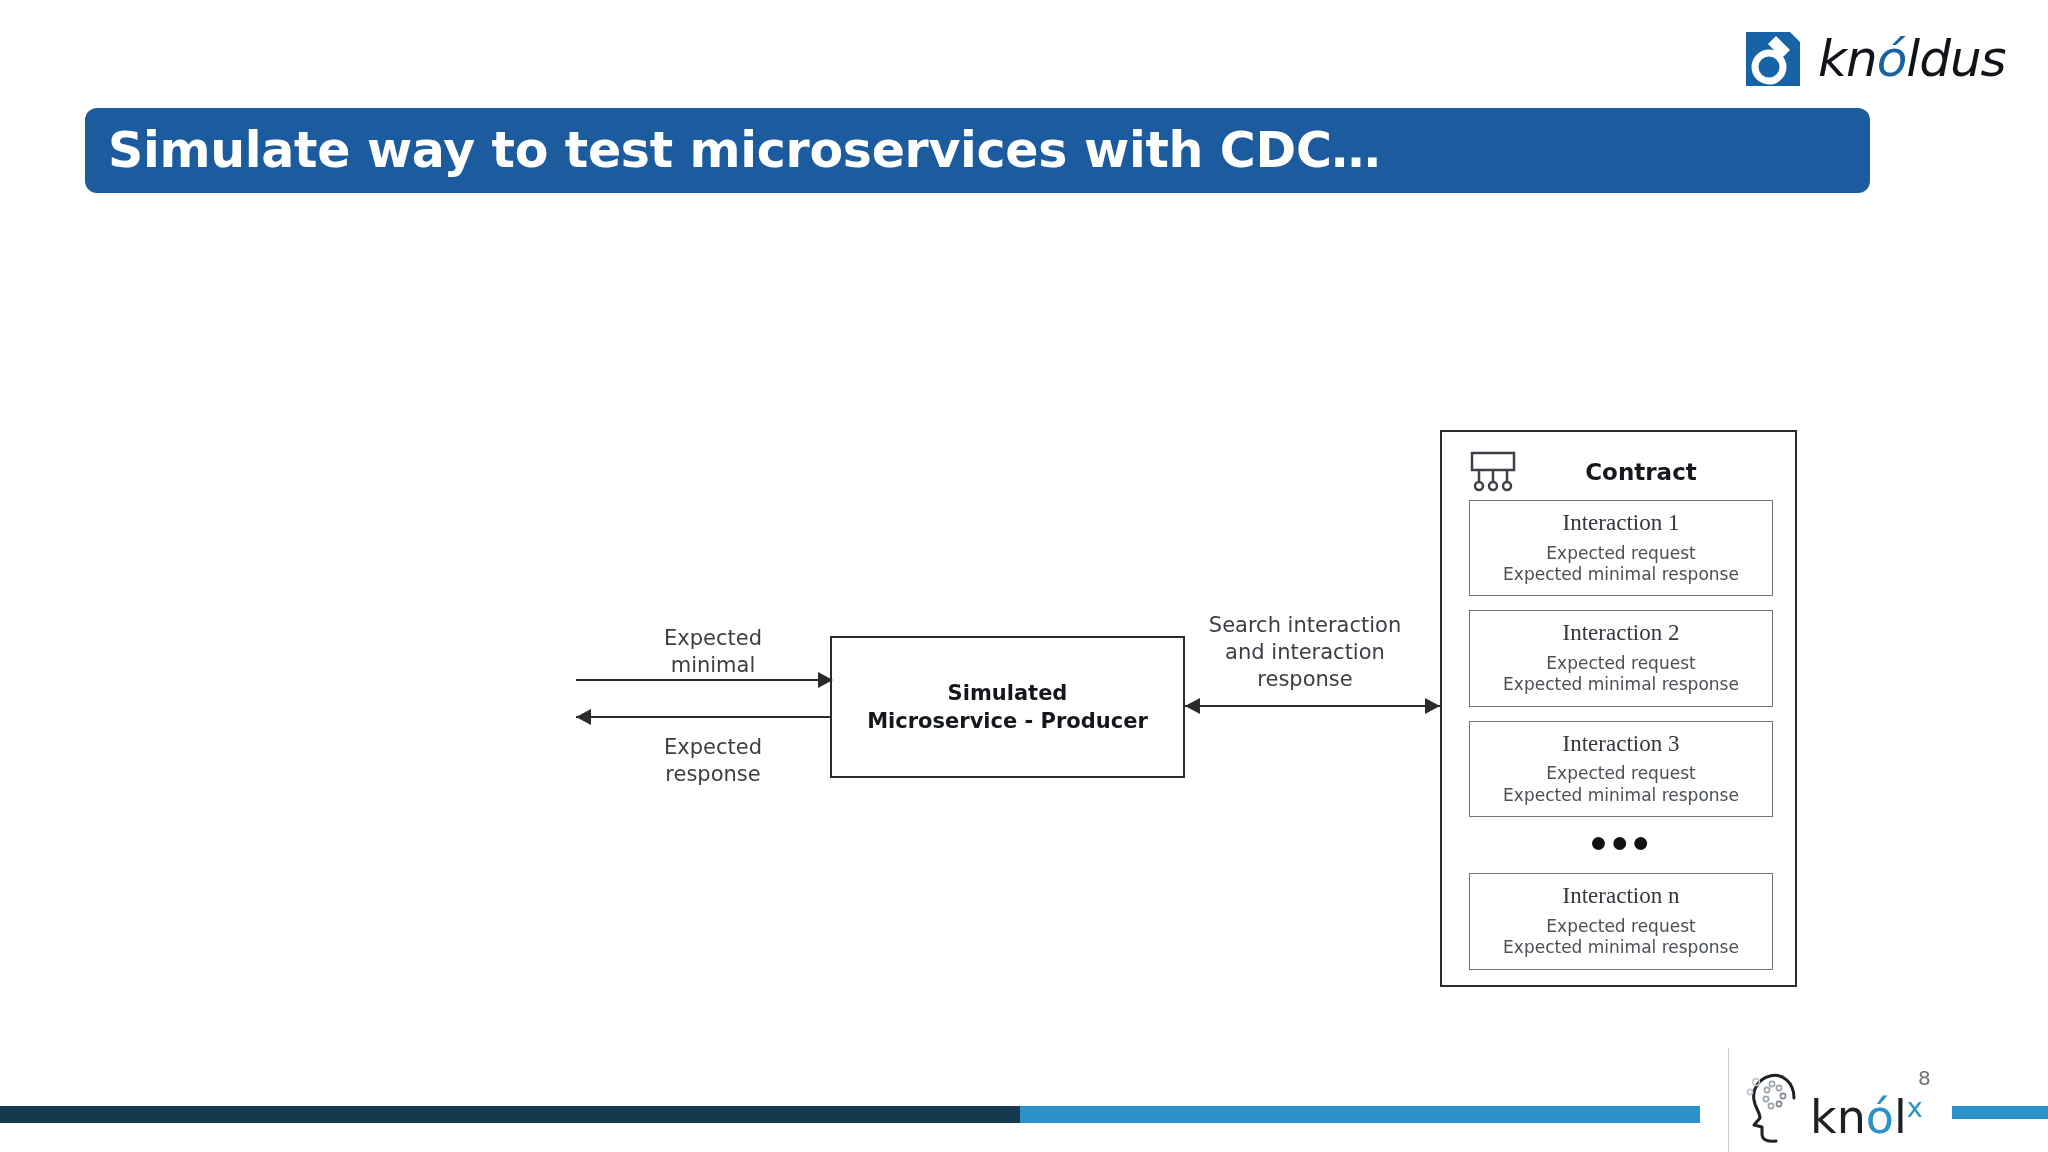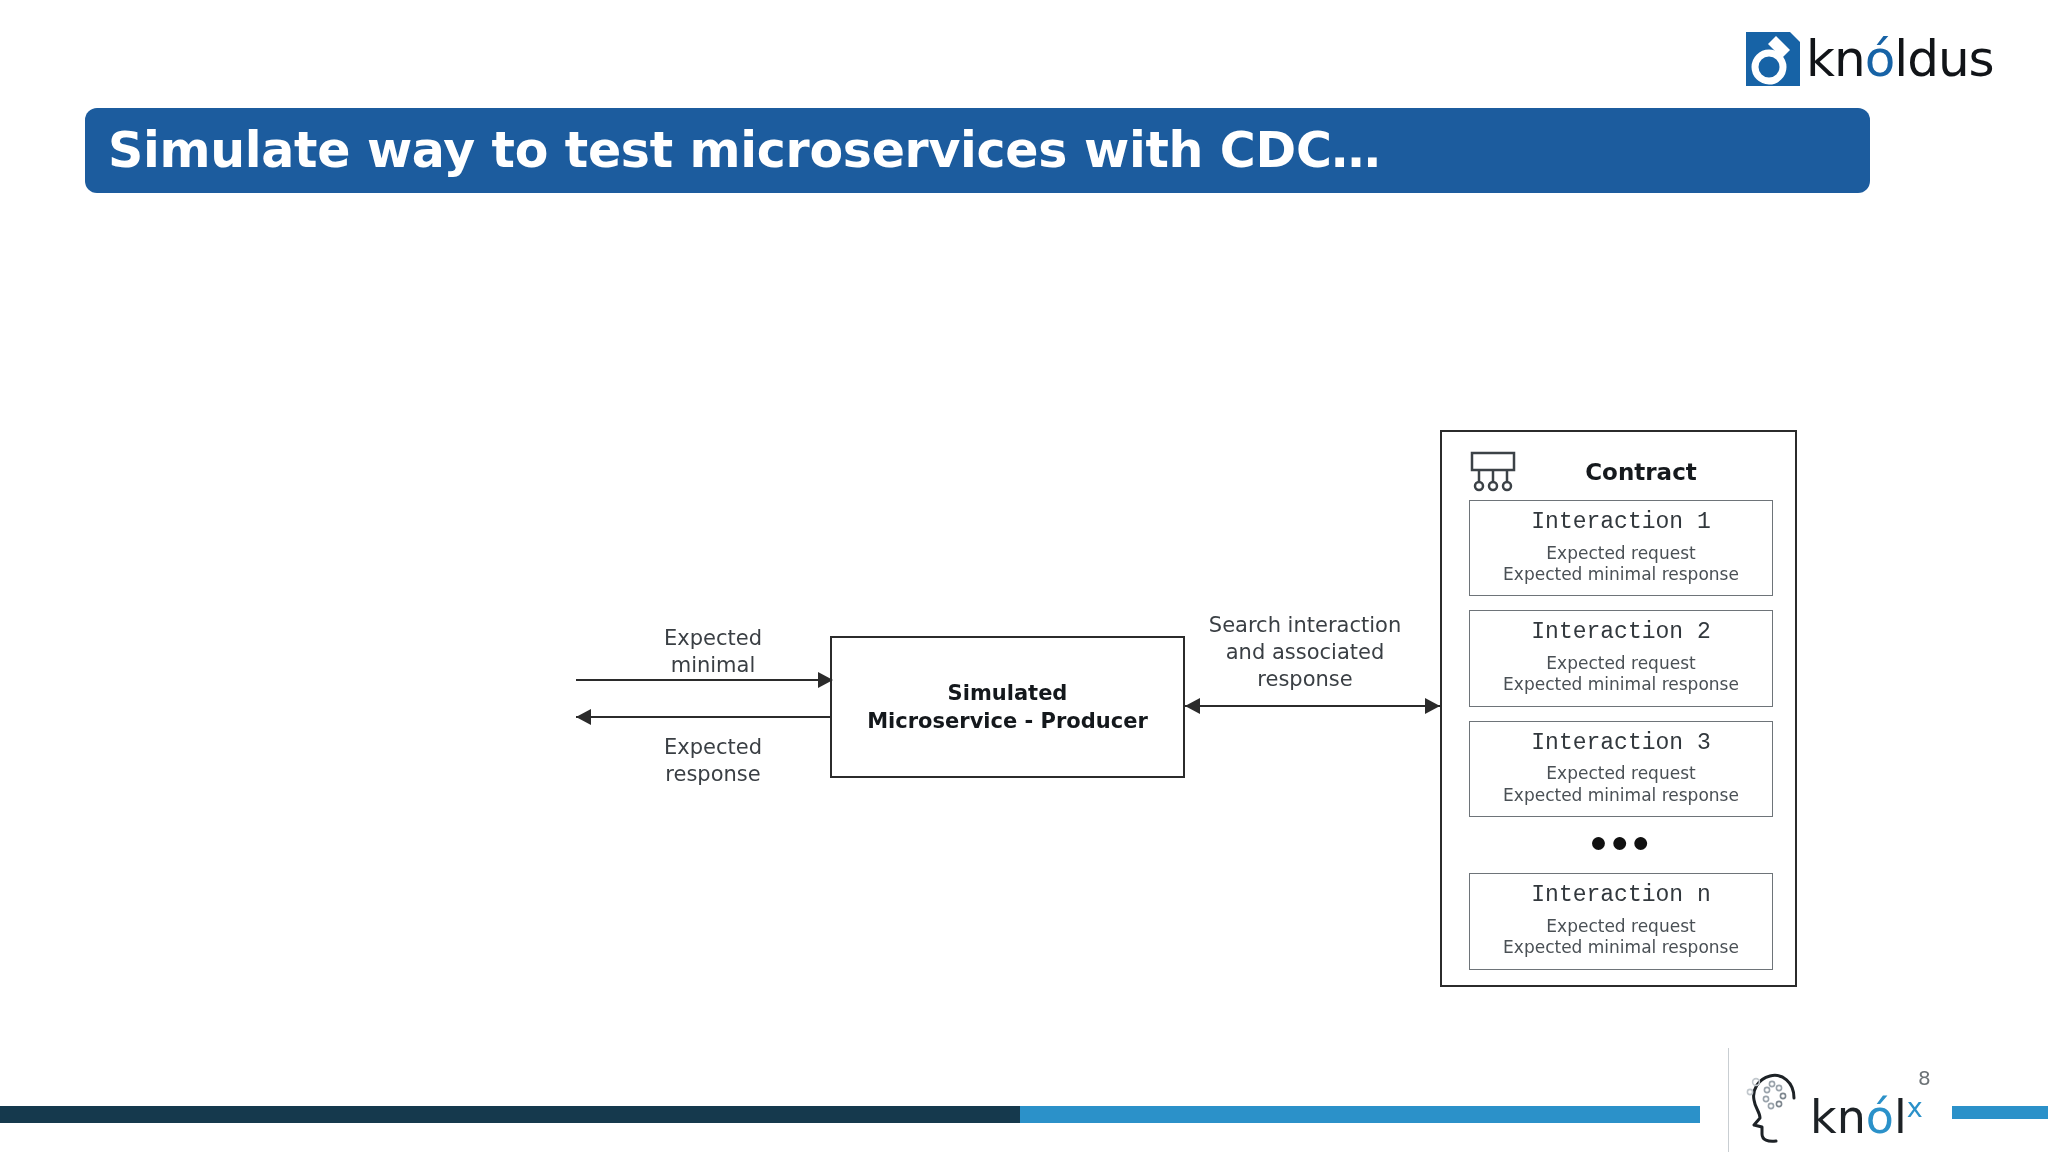--- a/index.html
+++ b/index.html
@@ -18,21 +18,22 @@
 
   
   #brand-logo {
     position: absolute;
     top: 22px;
     left: 1742px;
     width: 280px;
     height: 74px;
     display: flex;
     align-items: center;
-    gap: 2px;
+    gap: 14px;
+    font-style: italic;
   }
   #brand-mark {
     width: 62px;
     height: 62px;
     position: relative;
     flex: 0 0 auto;
   }
   #brand-wordmark {
     font-size: 50px;
     font-weight: 400;
@@ -177,21 +178,21 @@
     margin-bottom: 14px;
     padding: 8px 4px 10px 4px;
     text-align: center;
     background: #ffffff;
   }
   .interaction-name {
     font-size: 23px;
     color: #32383d;
     line-height: 1.2;
     margin-bottom: 6px;
-    font-family: Liberation Mono, monospace;
+    font-family: Liberation Serif, serif;
   }
   .interaction-line {
     font-size: 17px;
     color: #4a5055;
     line-height: 1.26;
     font-family: "DejaVu Sans", sans-serif;
   }
   #interaction-ellipsis {
     text-align: center;
     color: #111;
@@ -302,21 +303,21 @@
   <div class="edge-label" id="label-expected-response">
     <span>Expected</span><br>
     <span>response</span>
   </div>
 
   <div class="conn" id="line-search"></div>
   <div id="head-search-left"></div>
   <div id="head-search-right"></div>
   <div class="edge-label" id="label-search-interaction">
     <span>Search interaction</span><br>
-    <span>and associated</span><br>
+    <span>and interaction</span><br>
     <span>response</span>
   </div>
 
   <div id="contract-panel">
     <div id="contract-header">
       <span id="contract-icon">
         <svg width="56" height="42" viewBox="0 0 56 42" aria-hidden="true">
           <rect x="3" y="2" width="42" height="17" fill="none" stroke="#3c4247" stroke-width="2.5"></rect>
           <line x1="10" y1="19" x2="10" y2="31" stroke="#3c4247" stroke-width="2.5"></line>
           <line x1="24" y1="19" x2="24" y2="31" stroke="#3c4247" stroke-width="2.5"></line>

